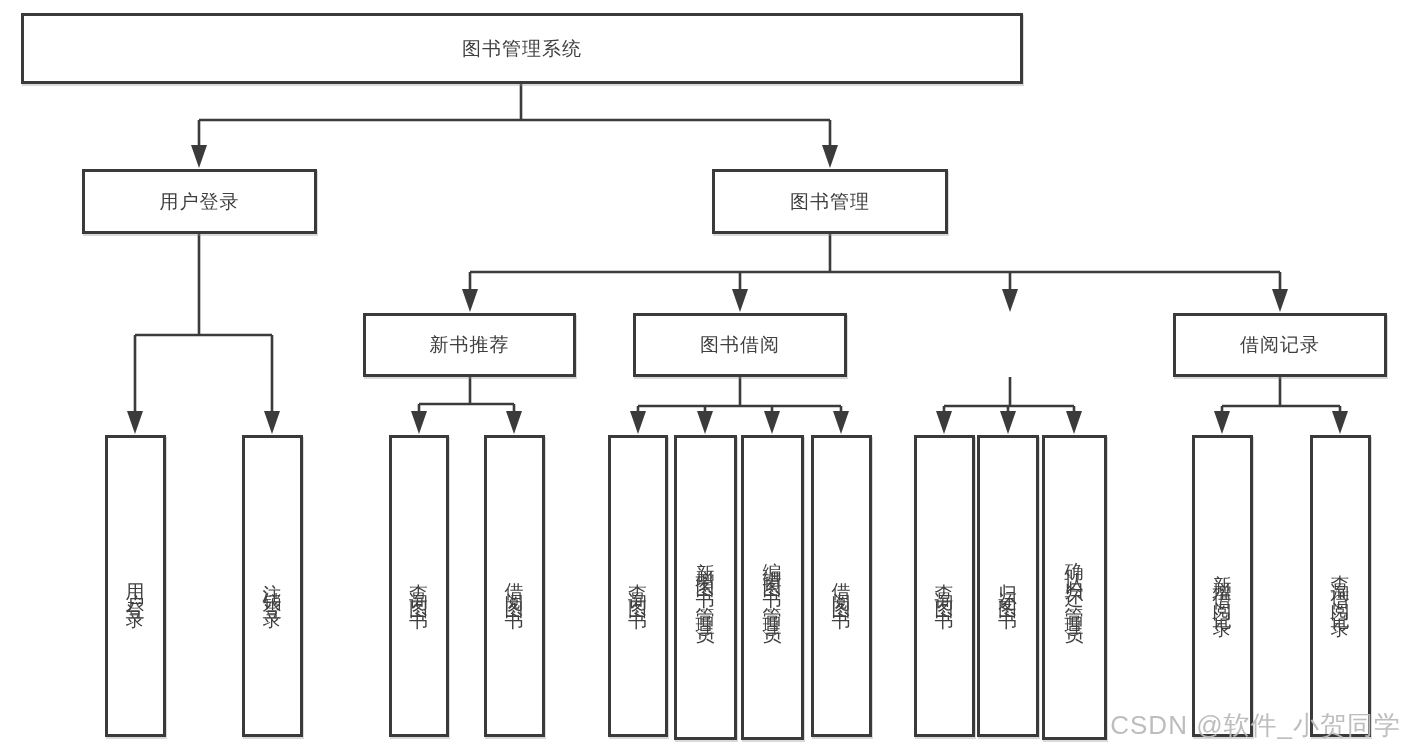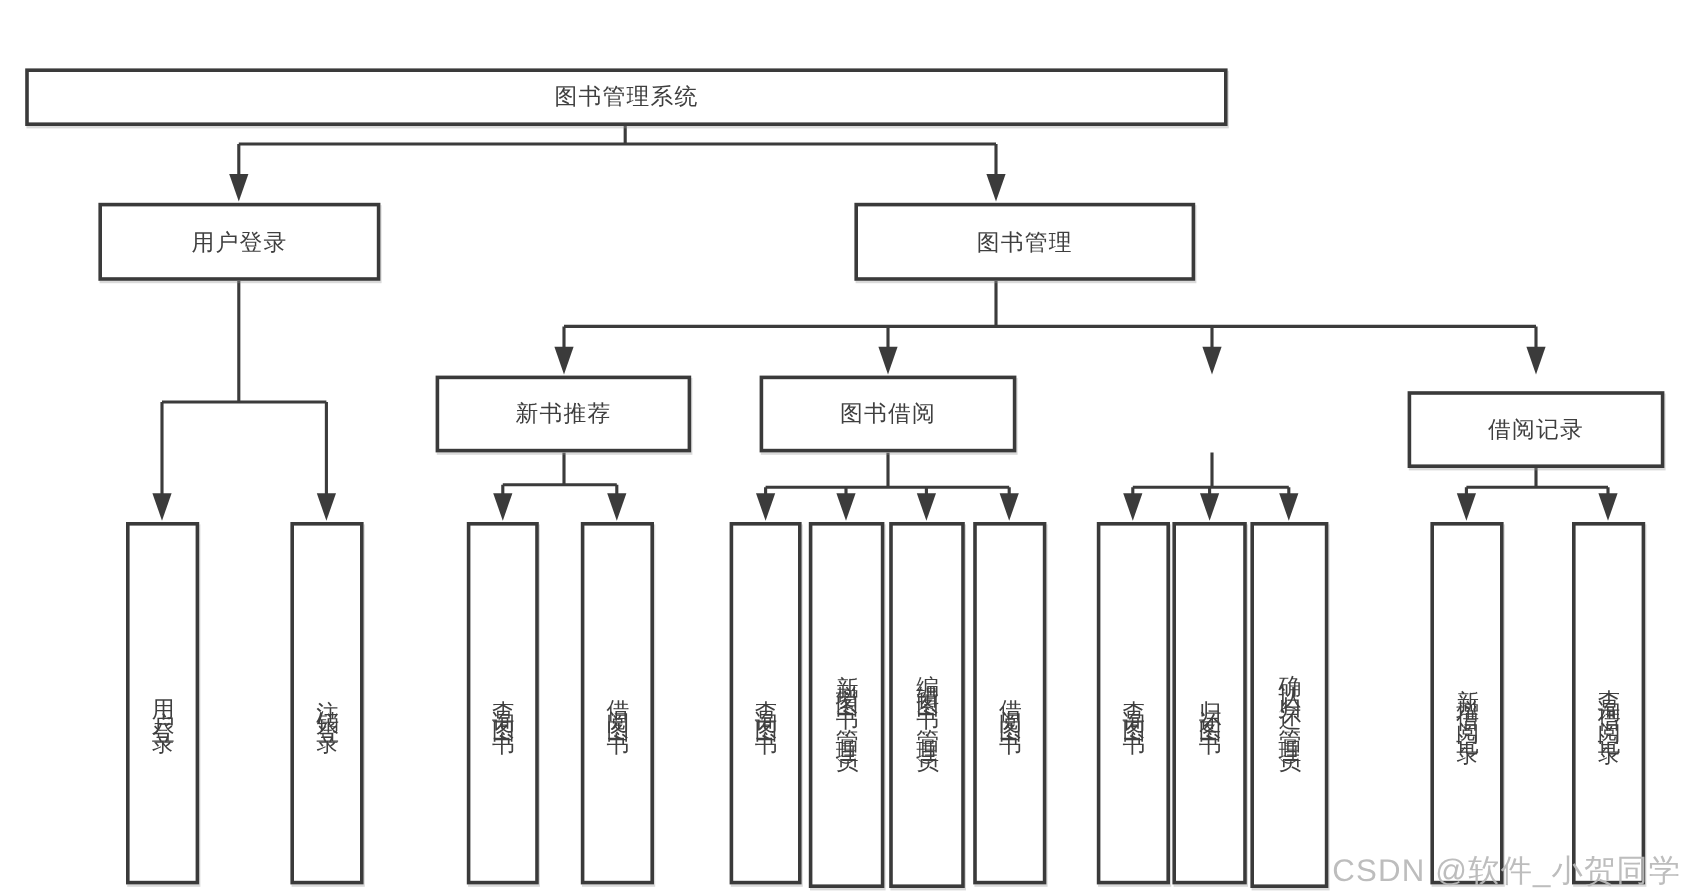--- a/index.html
+++ b/index.html
@@ -92,38 +92,38 @@
       <polygon points="764,411 780,411 772,434"></polygon>
       <polygon points="833,411 849,411 841,434"></polygon>
       <polygon points="936,411 952,411 944,434"></polygon>
       <polygon points="1000,411 1016,411 1008,434"></polygon>
       <polygon points="1066,411 1082,411 1074,434"></polygon>
       <polygon points="1214,411 1230,411 1222,434"></polygon>
       <polygon points="1332,411 1348,411 1340,434"></polygon>
     </g>
   </svg>
 
-  <div class="box" style="left:21px; top:13px; width:1002px; height:48px;margin-top:44px;">
+  <div class="box" style="left:21px; top:13px; width:1002px; height:71px;">
     <span>图书管理系统</span>
   </div>
 
   <div class="box" style="left:82px; top:169px; width:235px; height:65px;">
     <span>用户登录</span>
   </div>
-  <div class="box" style="left:712px; top:169px; width:284px; height:65px;">
+  <div class="box" style="left:712px; top:169px; width:236px; height:65px;">
     <span>图书管理</span>
   </div>
 
   <div class="box" style="left:363px; top:313px; width:213px; height:64px;text-align:right;">
     <span>新书推荐</span>
   </div>
   <div class="box" style="left:633px; top:313px; width:214px; height:64px;">
     <span>图书借阅</span>
   </div>
-  <div class="box" style="left:1173px; top:313px; width:214px; height:64px;margin-top:13px;">
+  <div class="box" style="left:1173px; top:313px; width:214px; height:64px;">
     <span>借阅记录</span>
   </div>
 
   <div class="box leaf" style="left:105px; top:435px; width:61px; height:302px;">
     <span class="vtext">用户登录</span>
   </div>
   <div class="box leaf" style="left:242px; top:435px; width:61px; height:302px;">
     <span class="vtext">注销登录</span>
   </div>
 

